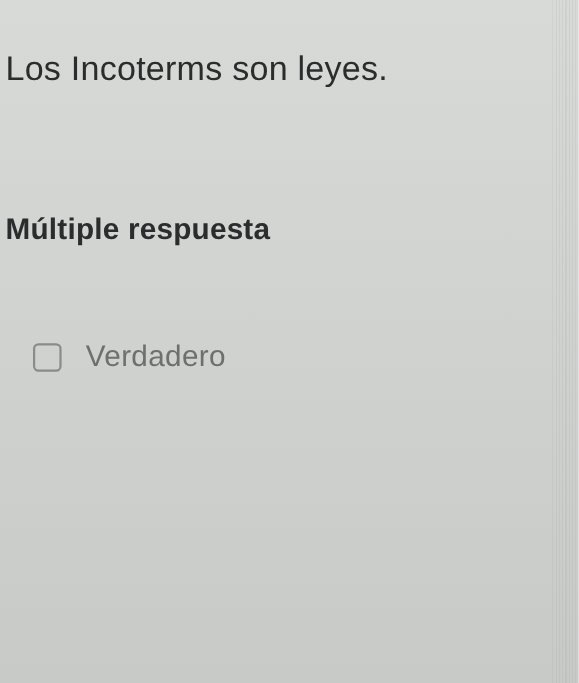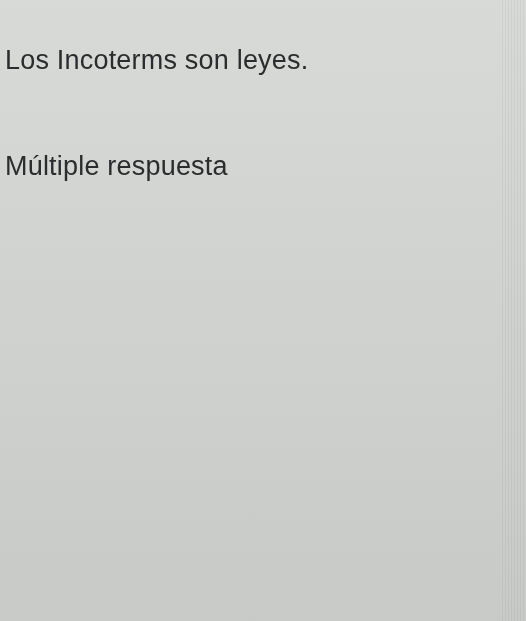--- a/index.html
+++ b/index.html
@@ -14,30 +14,30 @@
       font-family: -apple-system, BlinkMacSystemFont, "Segoe UI", Arial, sans-serif;
       padding: 0;
       overflow: hidden;
       position: relative;
     }
     .question-container {
       padding-top: 45px;
       padding-left: 5px;
     }
     .question-text {
-      font-size: 27px;
+      font-size: 31px;
       color: #2a2c2d;
       font-weight: 400;
       letter-spacing: 0.2px;
     }
     .section-header {
       font-size: 27px;
       color: #2a2c2d;
-      font-weight: 400;
-      margin-top: 75px;
+      font-weight: 700;
+      margin-top: 112px;
       padding-left: 5px;
       letter-spacing: 0.2px;
     }
     .options-container {
       margin-top: 85px;
       padding-left: 30px;
     }
     .option-row {
       display: flex;
       align-items: center;
@@ -80,15 +80,19 @@
 </head>
 <body>
 
 <div class="question-container">
   <div class="question-text">Los Incoterms son leyes.</div>
 </div>
 
 <div class="section-header">Múltiple respuesta</div>
 
 <div class="options-container">
+  <div class="option-row">
+    <div class="checkbox"></div>
+    <div class="option-label">Verdadero</div>
+  </div>
 </div>
 
 <div class="right-edge"></div>
 
 </body></html>

